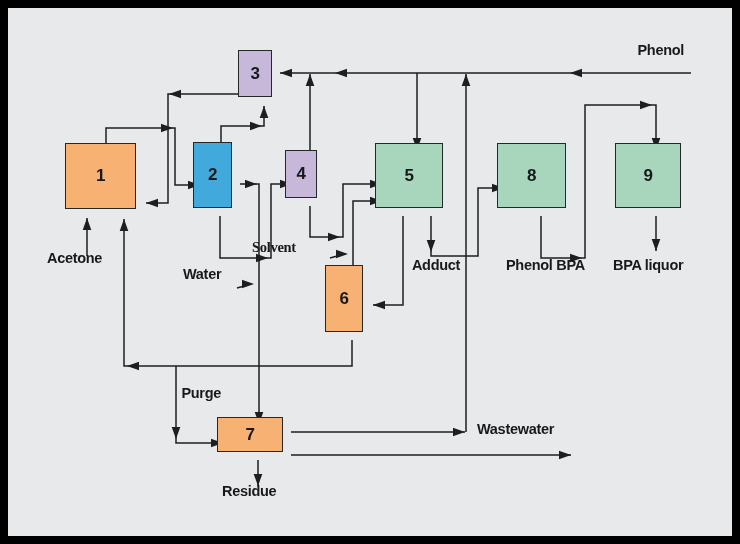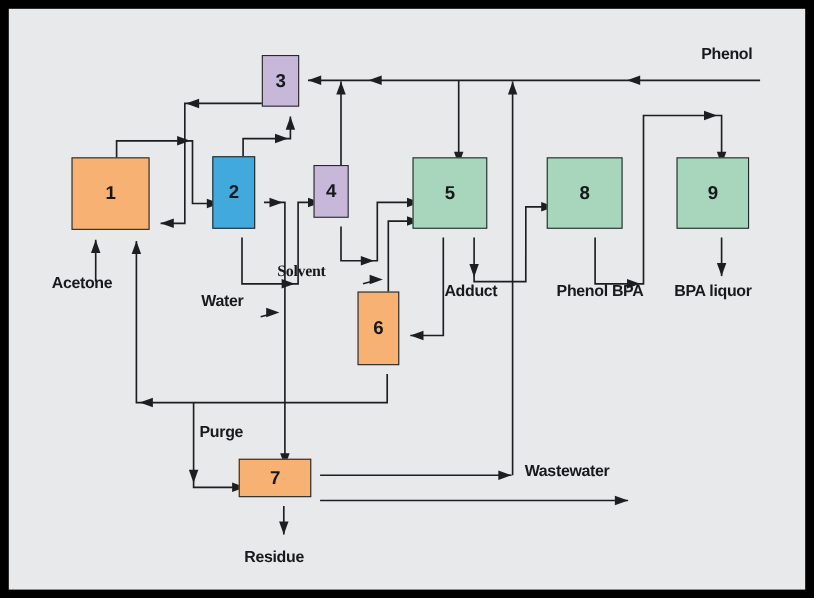--- a/index.html
+++ b/index.html
@@ -112,19 +112,19 @@
     <div class="unit" style="left: 489px; top: 135px; width: 69px; height: 65px; background: rgb(168, 214, 189);">
       <span>8</span>
     </div>
     <div class="unit" style="left: 607px; top: 135px; width: 66px; height: 65px; background: rgb(168, 214, 189);">
       <span>9</span>
     </div>
     <div class="slabel right" style="left: 610px; top: 34px; width: 66px;">Phenol</div>
     <div class="slabel" style="left: 39px; top: 242px; width: 70px;">Acetone</div>
     <div class="slabel" style="left: 175px; top: 258px; width: 50px;">Water</div>
     <div class="slabel" style="left: 244px; top: 231px; width: 58px; font-family: Liberation Serif, serif;">Solvent</div>
-    <div class="slabel" style="left: 396px; top: 249px; width: 64px;">Adduct</div>
+    <div class="slabel" style="left: 396px; top: 249px; width: 64px; text-align: center;">Adduct</div>
     <div class="slabel" style="left: 498px; top: 249px; width: 90px;">Phenol BPA</div>
     <div class="slabel" style="left: 605px; top: 249px; width: 80px;">BPA liquor</div>
     <div class="slabel" style="left: 163px; top: 377px; width: 50px; text-align: right;">Purge</div>
     <div class="slabel" style="left: 469px; top: 413px; width: 92px;">Wastewater</div>
-    <div class="slabel" style="left: 214px; top: 491px; width: 66px;">Residue</div>
+    <div class="slabel" style="left: 214px; top: 475px; width: 66px;">Residue</div>
   </div>
 
 </body></html>

